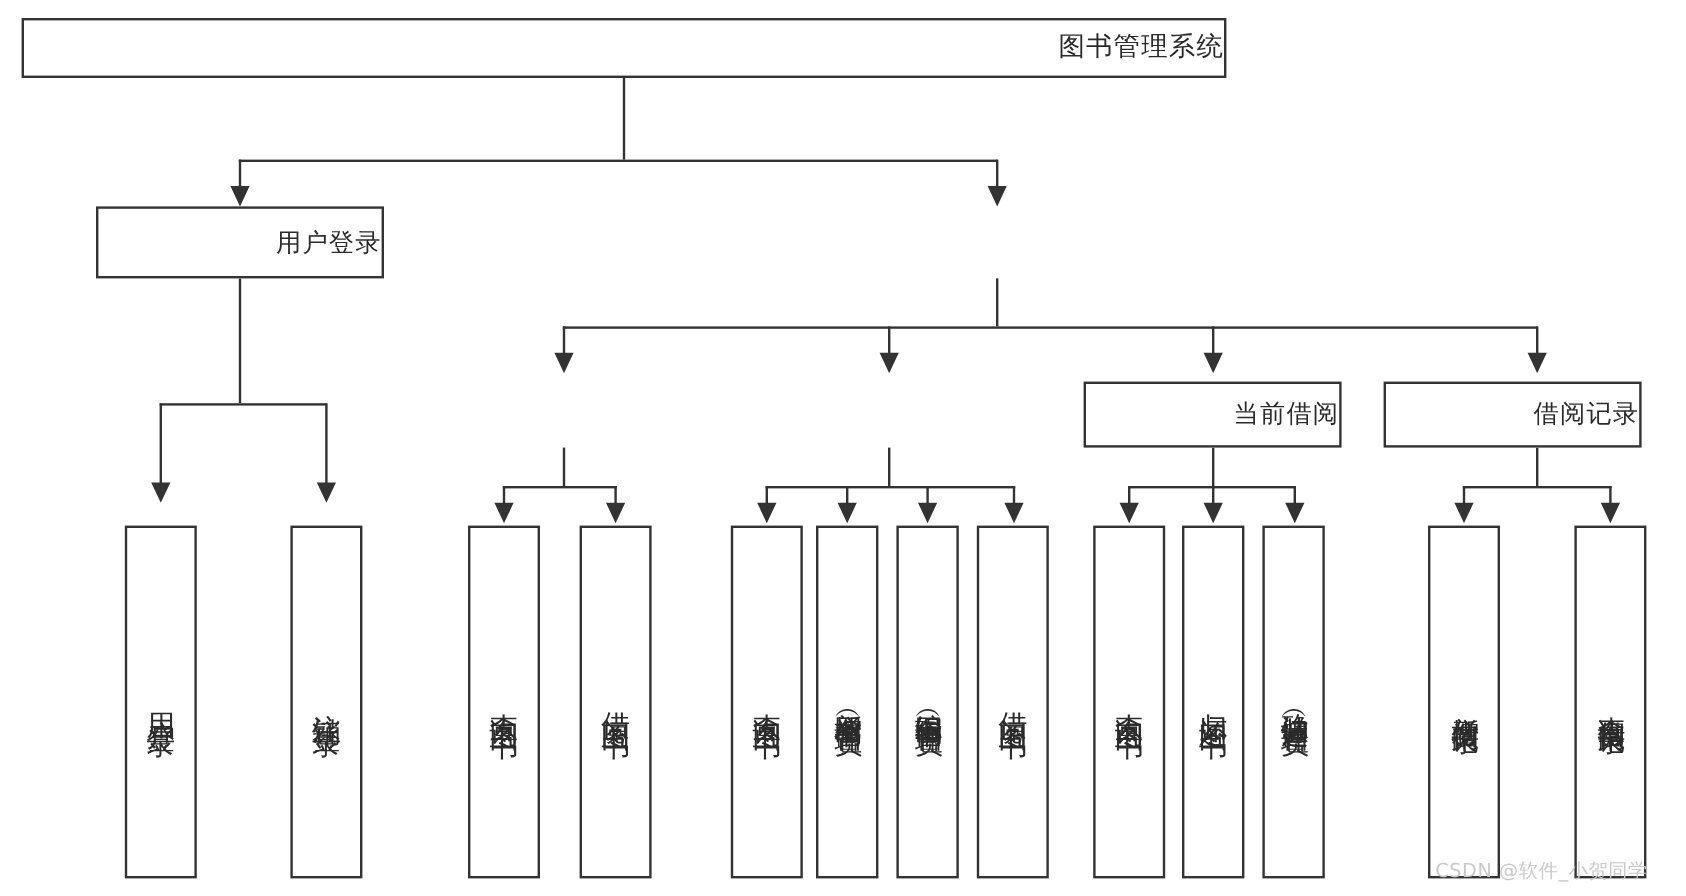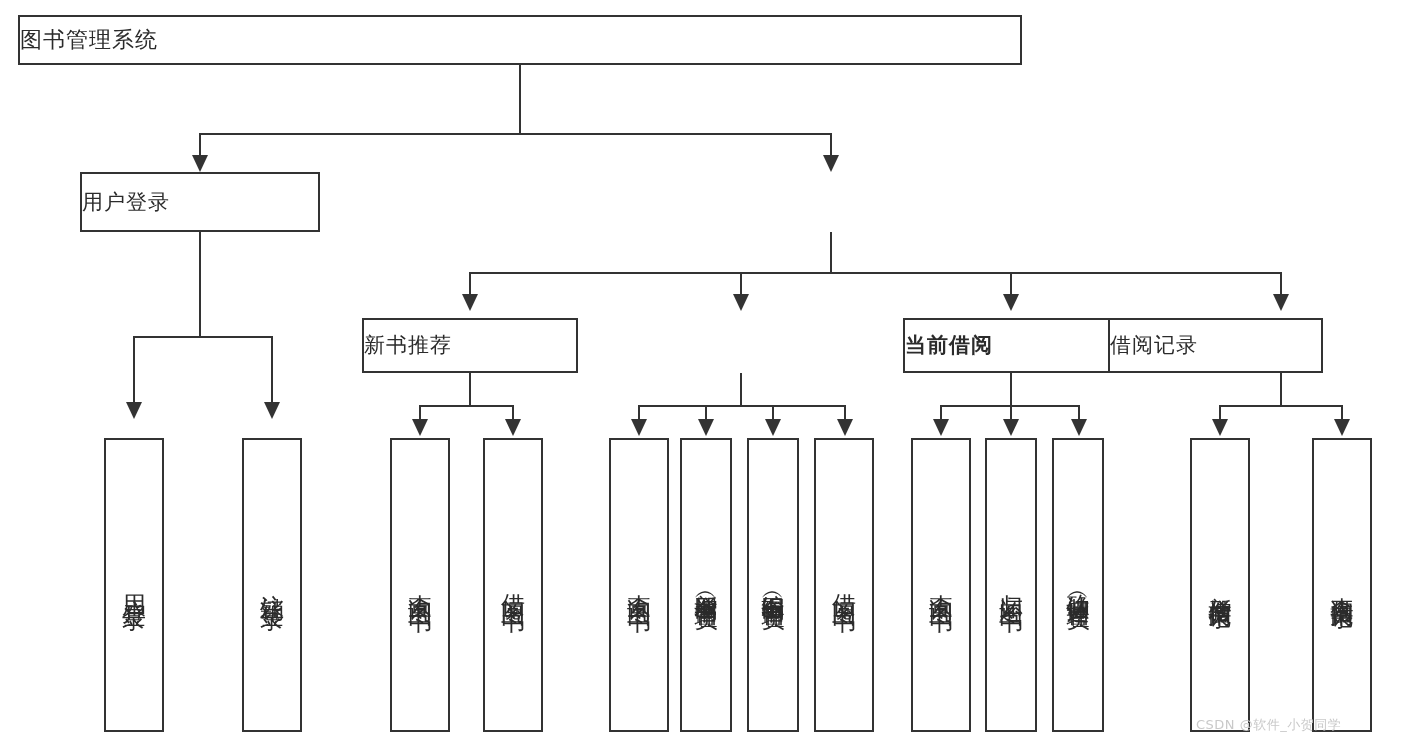--- a/index.html
+++ b/index.html
@@ -15,21 +15,21 @@
     overflow:hidden;
   }
   
   .node{
     position:absolute;
     box-sizing:border-box;
     background:#ffffff;
     border:2px solid #333333;
     display:flex;
     align-items:center;
-    justify-content:flex-start;
+    justify-content:flex-end;
     color:#2b2b2b;
   }
   .node .lbl{
     display:block;
     line-height:1.15;
     white-space:pre;
     text-align:center;
   }
   
   .node.h .lbl{font-size:21px;letter-spacing:1px;}
@@ -59,21 +59,21 @@
     position:absolute;
     width:0;height:0;
     border-left:8px solid transparent;
     border-right:8px solid transparent;
     border-top:17px solid #333333;
   }
   
   #watermark{
     position:absolute;
     color:#c9c9c9;
-    font-size:13px;
+    font-size:16px;
     white-space:nowrap;
     letter-spacing:0.5px;
     pointer-events:none;
   }
 </style>
 </head>
 <body>
 
 <div id="canvas">
 
@@ -155,27 +155,24 @@
   </div>
 
   <div class="node h root" style="left:18px;top:15px;width:1004px;height:50px;">
     <span class="lbl">图书管理系统</span>
   </div>
 
   <div class="node h" style="left:80px;top:172px;width:240px;height:60px;">
     <span class="lbl">用户登录</span>
   </div>
 
-  <div class="node h" style="left:362px;top:318px;width:216px;height:55px;">
-    <span class="lbl">新书推荐</span>
-  </div>
-  <div class="node h" style="left:903px;top:318px;width:215px;height:55px;font-weight:bold;">
+  <div class="node h" style="left:903px;top:318px;width:215px;height:55px;">
     <span class="lbl">当前借阅</span>
   </div>
-  <div class="node h" style="left:1108px;top:318px;width:215px;height:55px;">
+  <div class="node h" style="left:1153px;top:318px;width:215px;height:55px;">
     <span class="lbl">借阅记录</span>
   </div>
 
   <div class="node v" style="left:104px;top:438px;width:60px;height:294px;">
     <span class="lbl">用户登录</span>
   </div>
   <div class="node v" style="left:242px;top:438px;width:60px;height:294px;">
     <span class="lbl">注销登录</span>
   </div>
 

